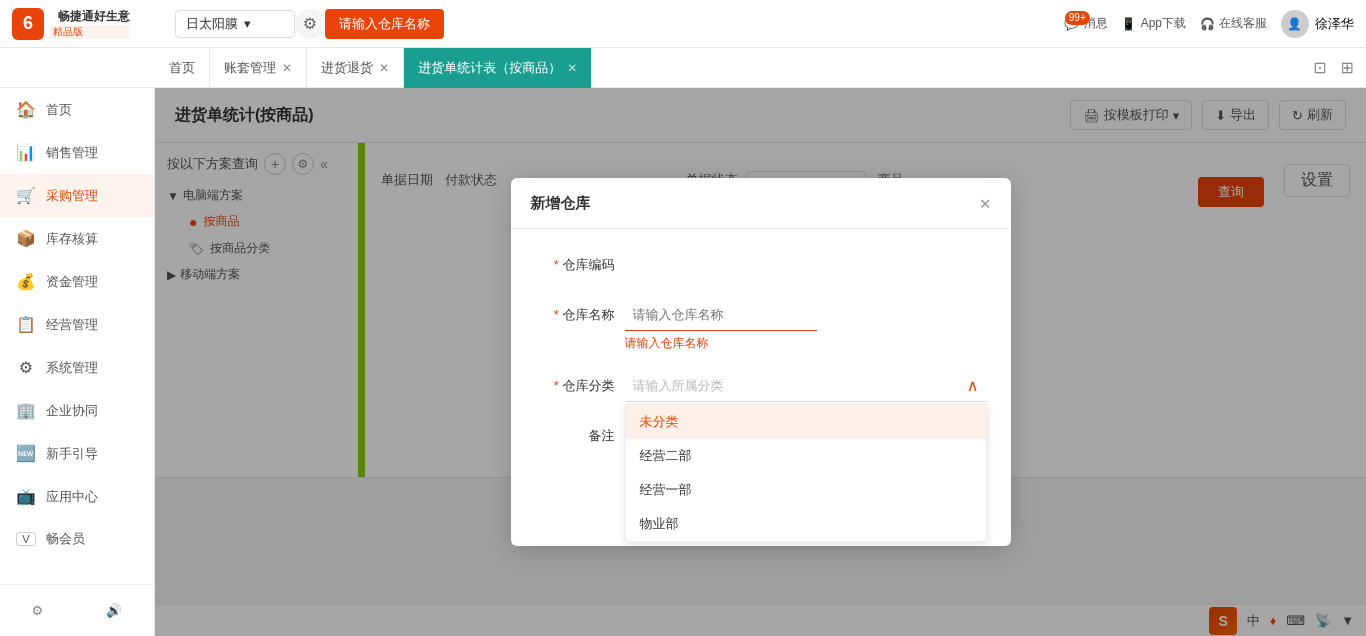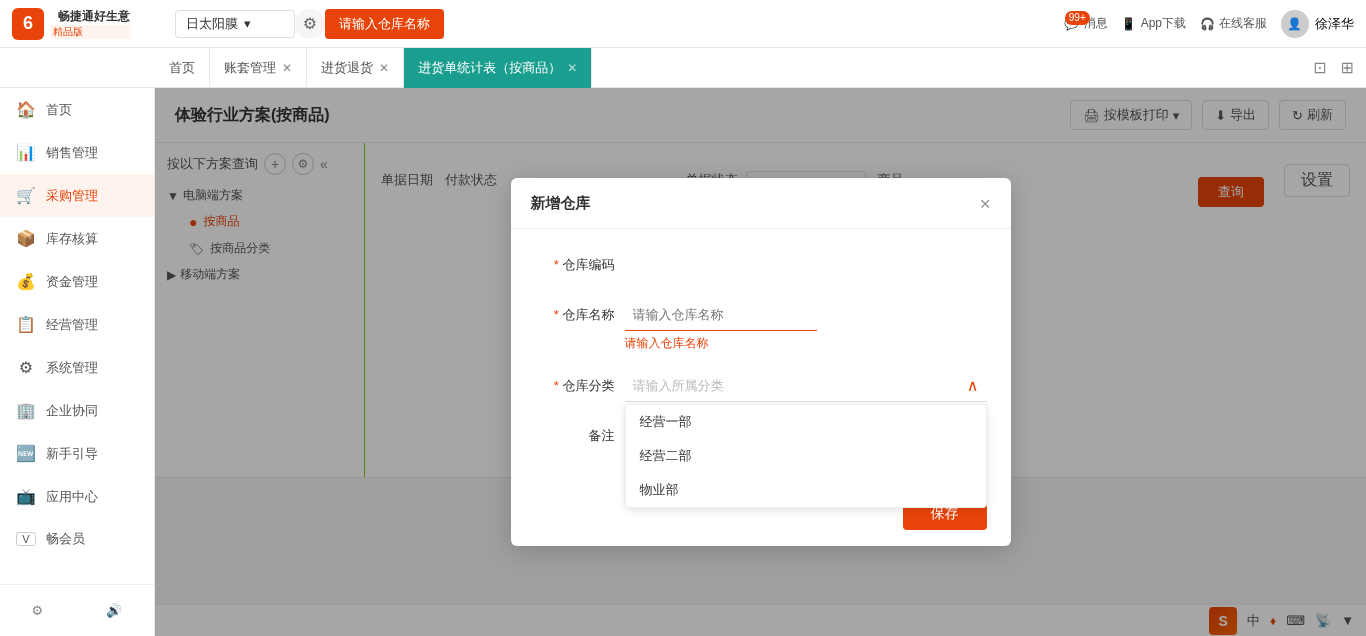--- a/index.html
+++ b/index.html
@@ -355,41 +355,41 @@
         <div class="sidebar-bottom-item">
           <span>🔊</span>
         </div>
       </div>
     </div>
   </div>
 
   <div class="content-area">
 
     <div class="page-header">
-      <div class="page-title">体验行业方案(按商品)</div>
+      <div class="page-title">进货单统计(按商品)</div>
       <div class="page-actions">
         <button class="action-btn">
           <span>🖨</span>
           <span>按模板打印</span>
           <span>▾</span>
         </button>
         <button class="action-btn">
           <span>⬇</span>
           <span>导出</span>
         </button>
         <button class="action-btn">
           <span>↻</span>
           <span>刷新</span>
         </button>
       </div>
     </div>
 
     <div style="display:flex; background:#fff; border-bottom:1px solid #e8e8e8;">
 
-      <div style="width:210px; border-right:1px solid #84cc16; padding:10px 12px;">
+      <div style="width:210px; border-right:7px solid #84cc16; padding:10px 12px;">
         <div style="display:flex;align-items:center;gap:6px;margin-bottom:8px;">
           <span style="font-size:13px;color:#555;">按以下方案查询</span>
           <span class="scheme-add-btn">+</span>
           <span class="scheme-gear-btn">⚙</span>
           <span style="cursor:pointer;color:#888;font-size:14px;">«</span>
         </div>
         <div>
           <div style="display:flex;align-items:center;gap:4px;padding:4px 0;cursor:pointer;font-size:12px;color:#555;">
             <span>▼</span>
             <span>电脑端方案</span>
@@ -479,22 +479,23 @@
 
           <div class="form-row" style="position:relative;">
             <label class="form-label required">仓库分类</label>
             <div class="select-wrapper">
               <div class="select-input">
                 <span style="color:#bbb;font-size:13px;">请输入所属分类</span>
                 <span class="select-arrow">∧</span>
               </div>
 
               <div class="dropdown-list">
+                <div class="dropdown-item selected">未分类</div>
+                <div class="dropdown-item">经营二部</div>
                 <div class="dropdown-item">经营一部</div>
-                <div class="dropdown-item">经营二部</div>
                 <div class="dropdown-item">物业部</div>
               </div>
             </div>
           </div>
 
           <div class="form-row">
             <label class="form-label">备注</label>
             <textarea class="form-textarea" style=""></textarea>
           </div>
         </div>

